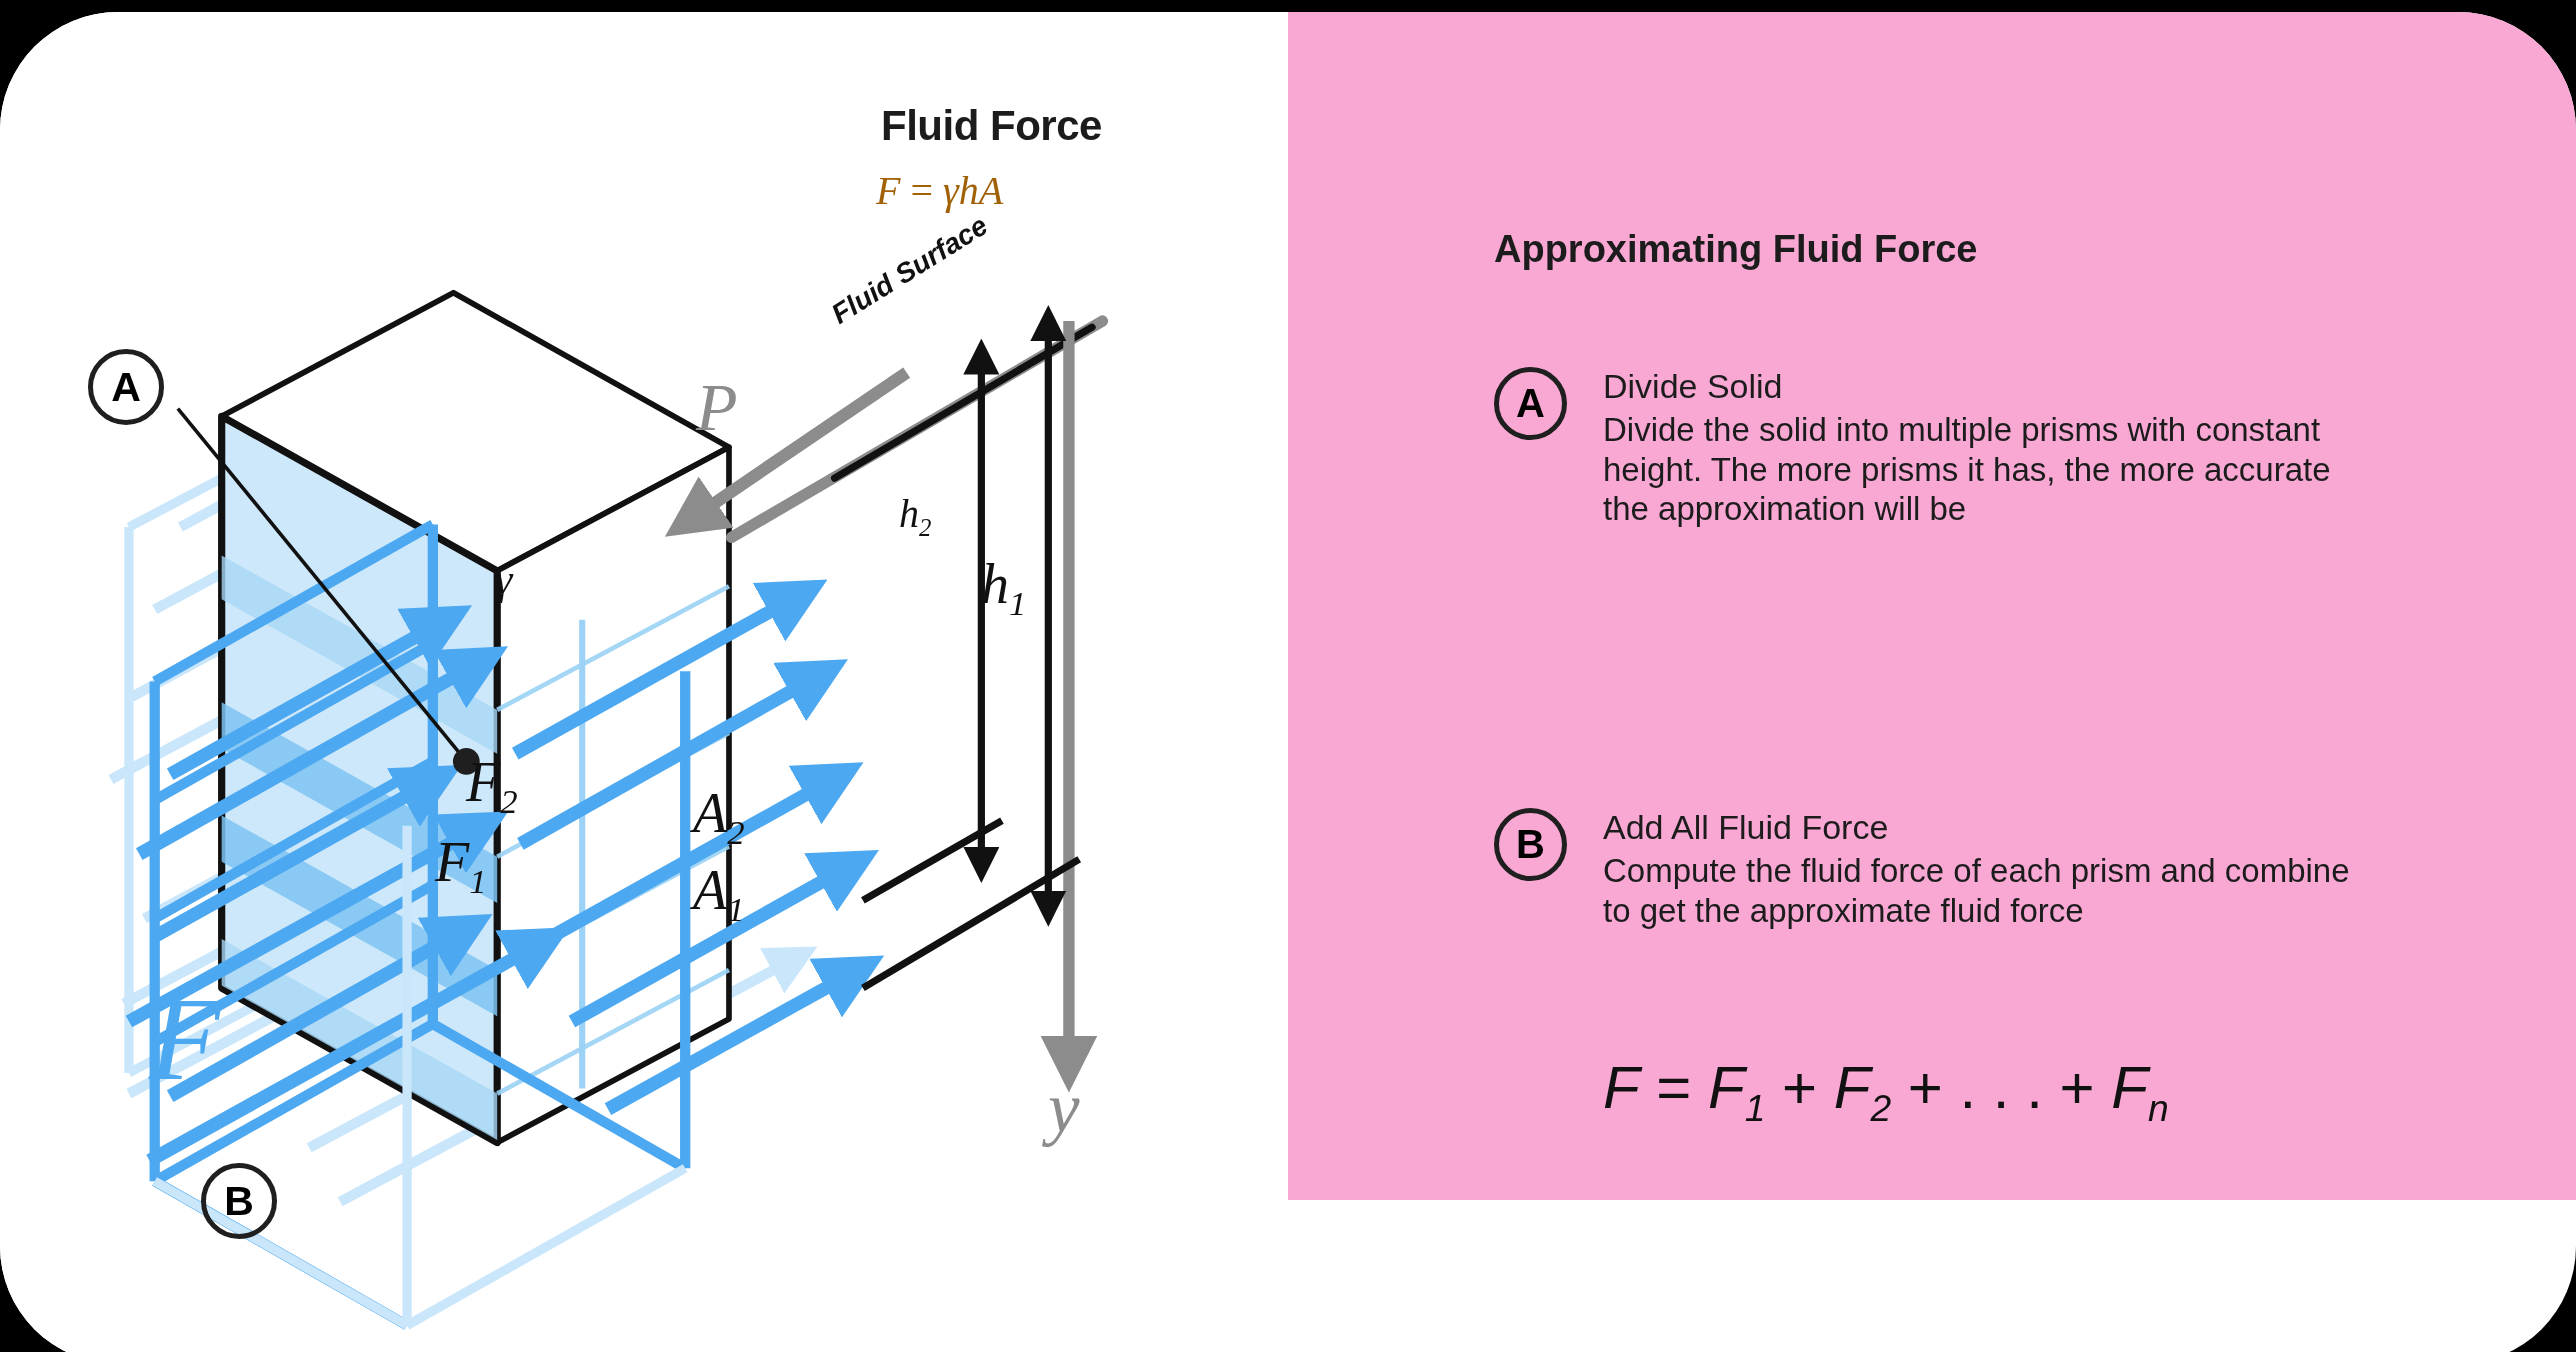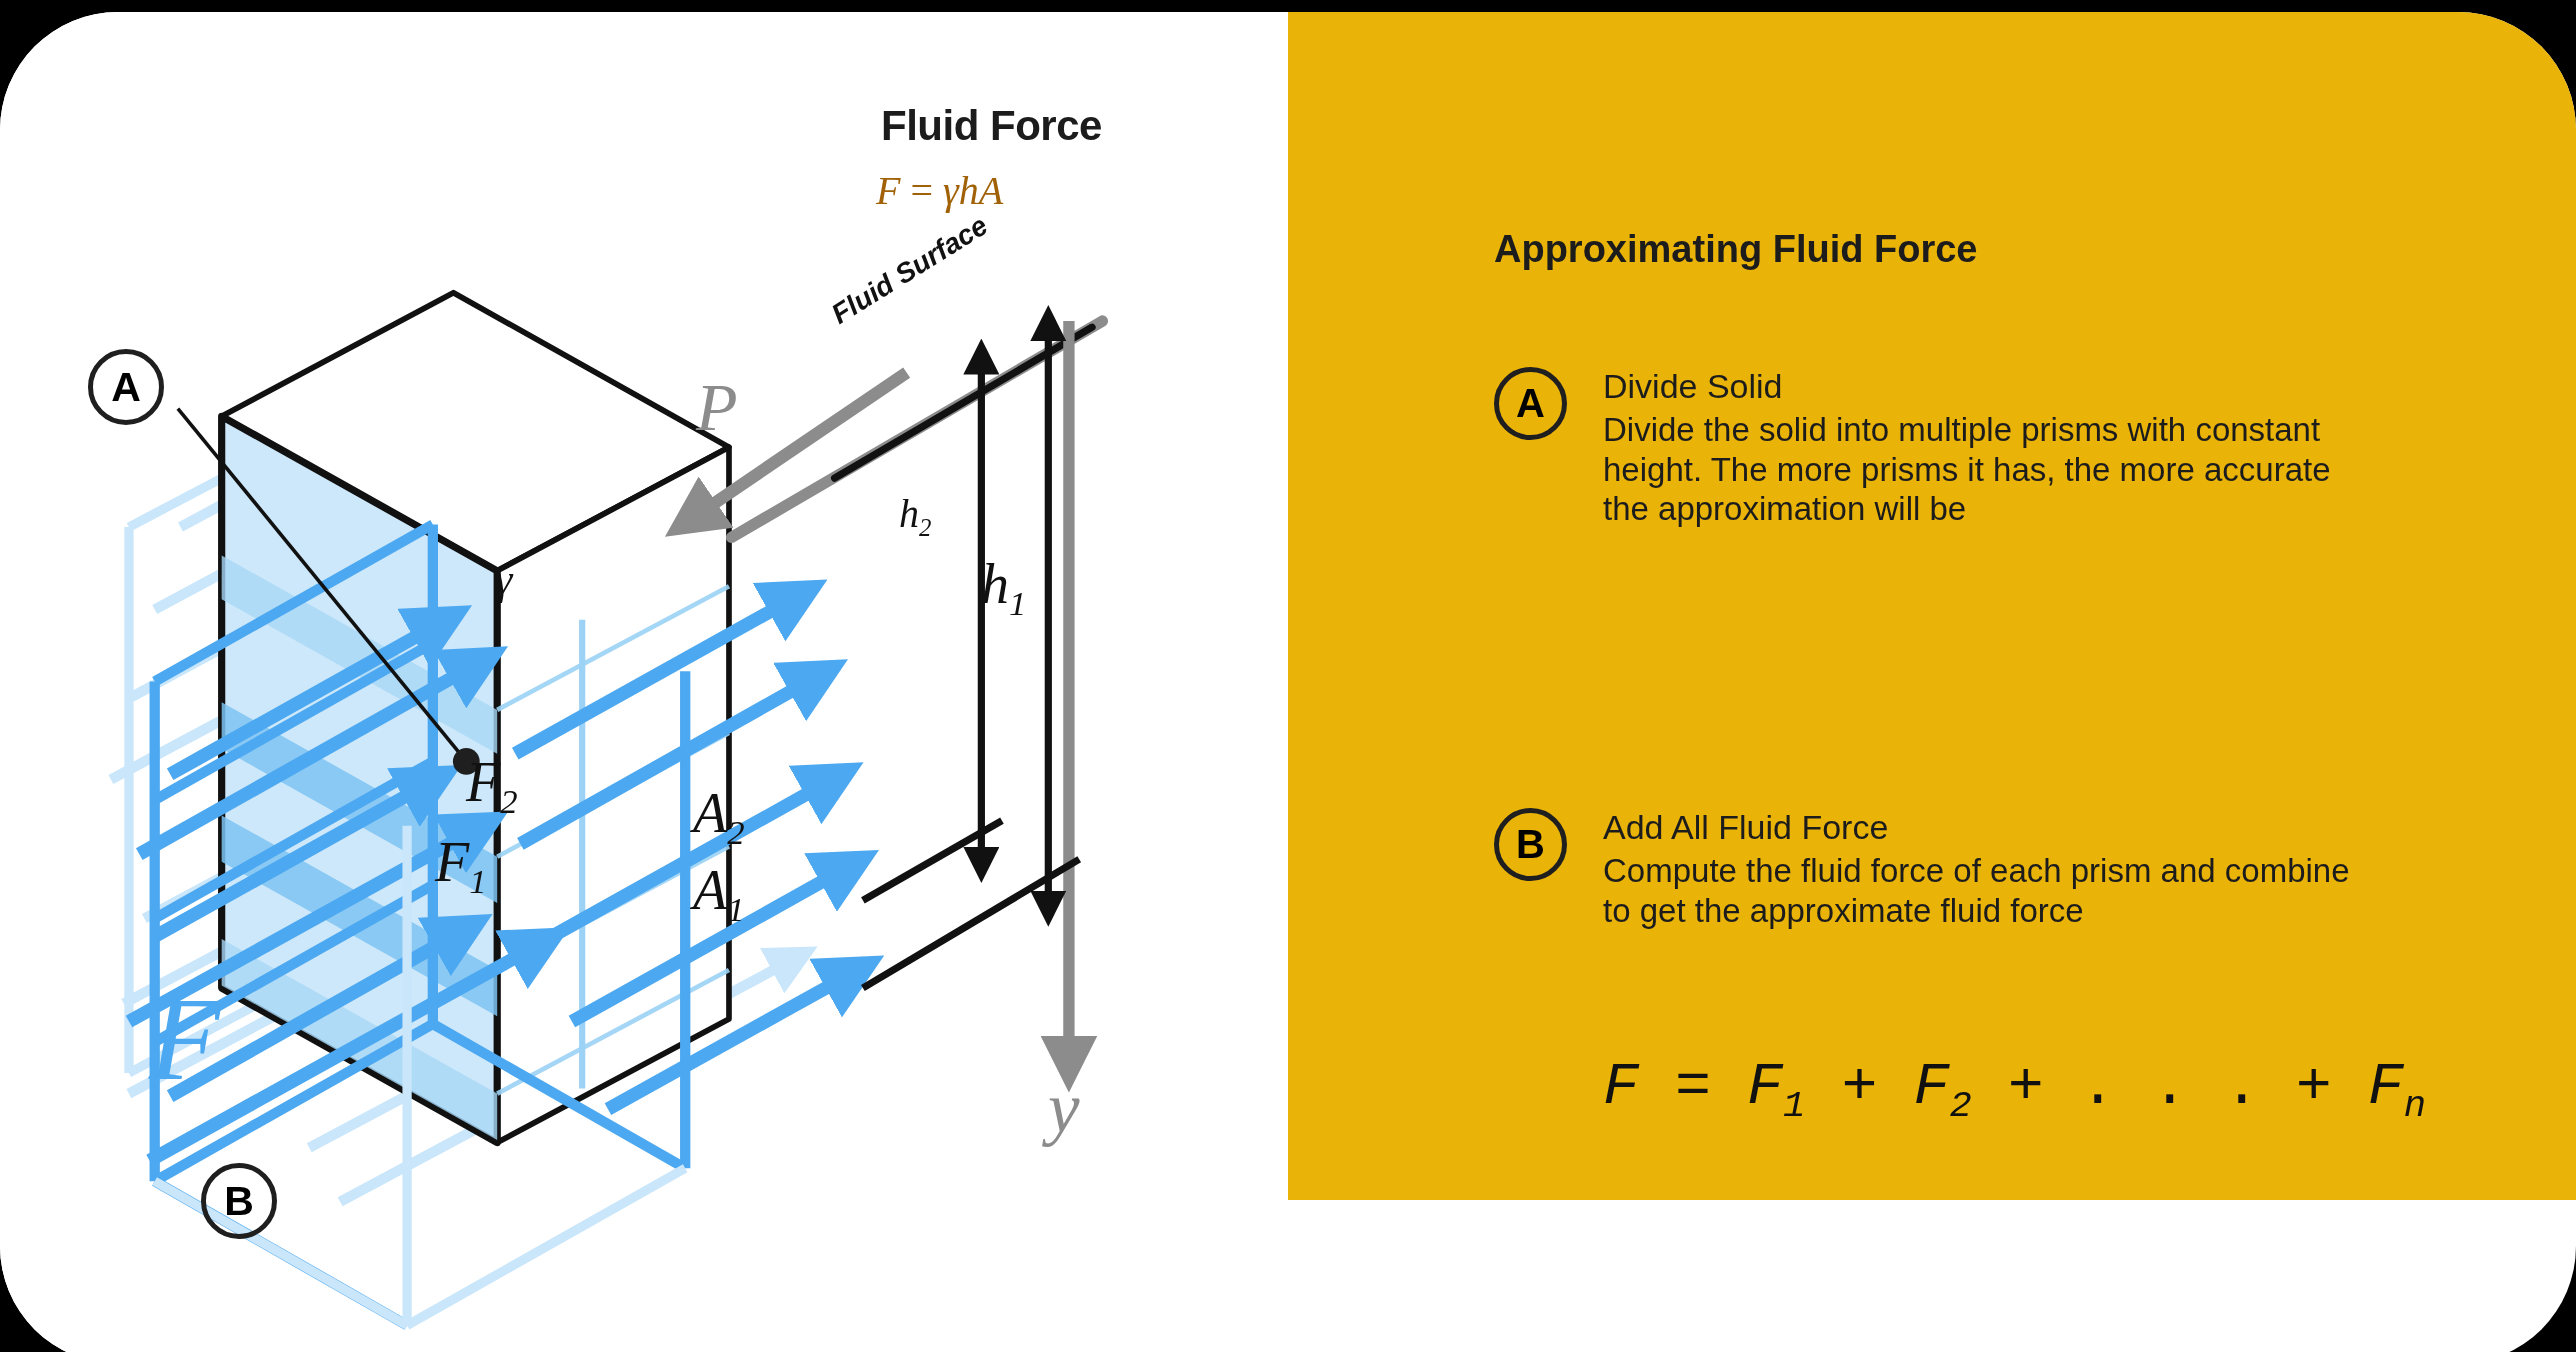--- a/index.html
+++ b/index.html
@@ -4,21 +4,21 @@
 <style>
   html,body{margin:0;padding:0;background:#000;}
   body{width:2576px;height:1352px;overflow:hidden;
        font-family:"Liberation Sans",sans-serif;}
   #card{
     position:absolute;left:0;top:12px;width:2576px;height:1352px;
     background:#ffffff;border-radius:118px;overflow:hidden;
     display:flex;
   }
   #left-panel{position:relative;width:1288px;height:1352px;background:#ffffff;flex:0 0 1288px;}
-  #right-panel{position:relative;width:1288px;height:1188px;background:#eab308;flex:0 0 1288px;}
+  #right-panel{position:relative;width:1288px;height:1188px;background:#f9a8d4;flex:0 0 1288px;}
 
   
   .fluid-title{
     position:absolute;left:881px;top:90px;
     font-size:42px;font-weight:bold;color:#1c1c1c;
     letter-spacing:-0.5px;white-space:nowrap;
   }
   .fluid-formula{
     position:absolute;left:876px;top:155px;
     font-family:"Liberation Serif",serif;font-style:italic;
@@ -79,21 +79,21 @@
   .rp-head{
     font-size:34px;font-weight:normal;color:#1c1c1c;
     margin:0 0 4.1px 0;line-height:1.15;
   }
   .rp-text{
     font-size:33px;color:#1c1c1c;line-height:1.2;margin:0;
     max-width:783px;
   }
   .rp-formula{
     position:absolute;left:315px;top:1041px;
-    font-family:Liberation Mono, monospace;font-style:italic;
+    font-family:Liberation Sans, sans-serif;font-style:italic;
     font-size:60px;color:#111;white-space:nowrap;
   }
   .rp-formula .op{font-style:normal;}
   .rp-formula sub{font-size:.62em;}
 </style>
 </head>
 <body>
 
 <div id="card">
 

